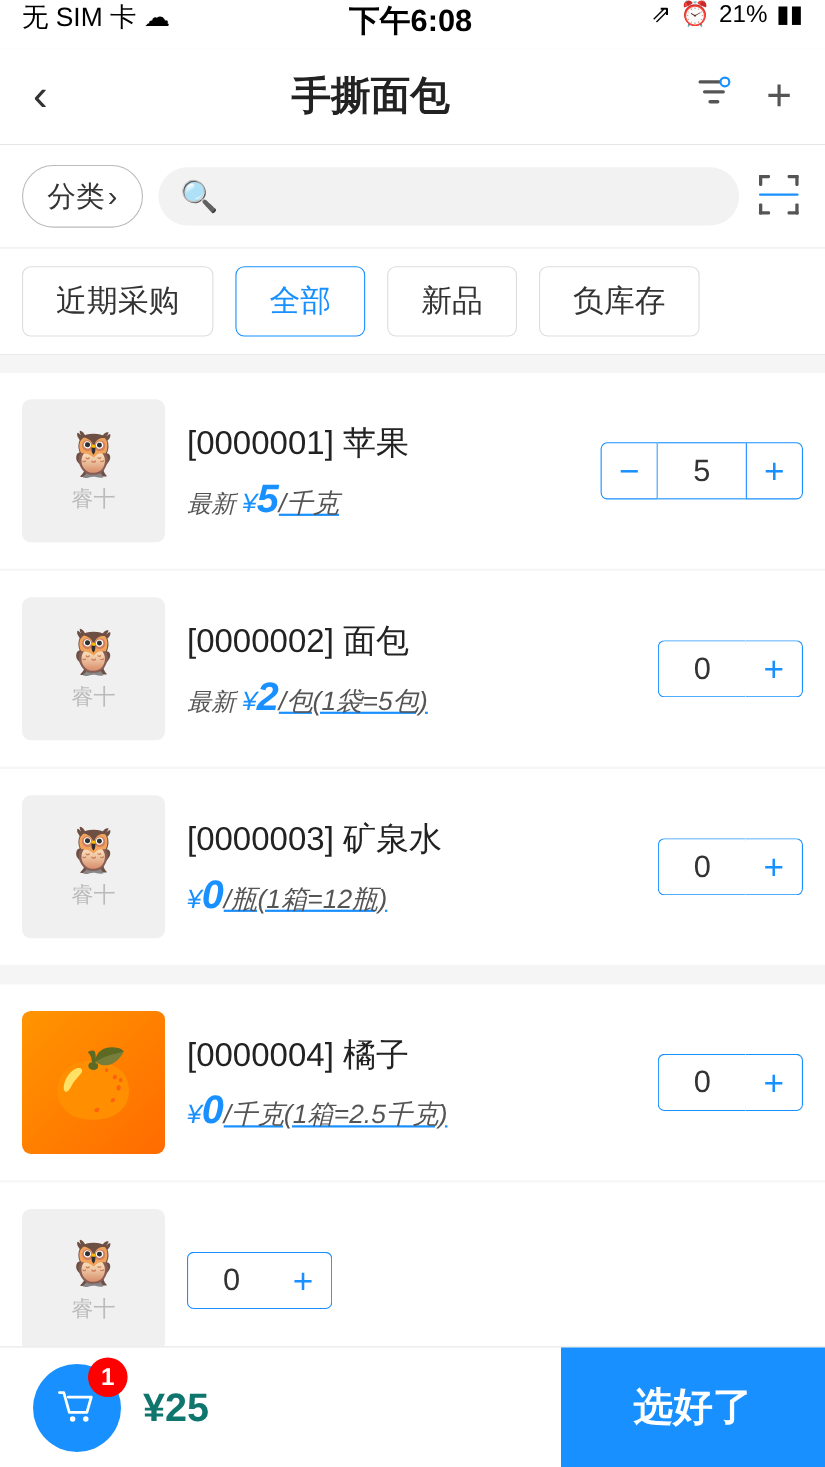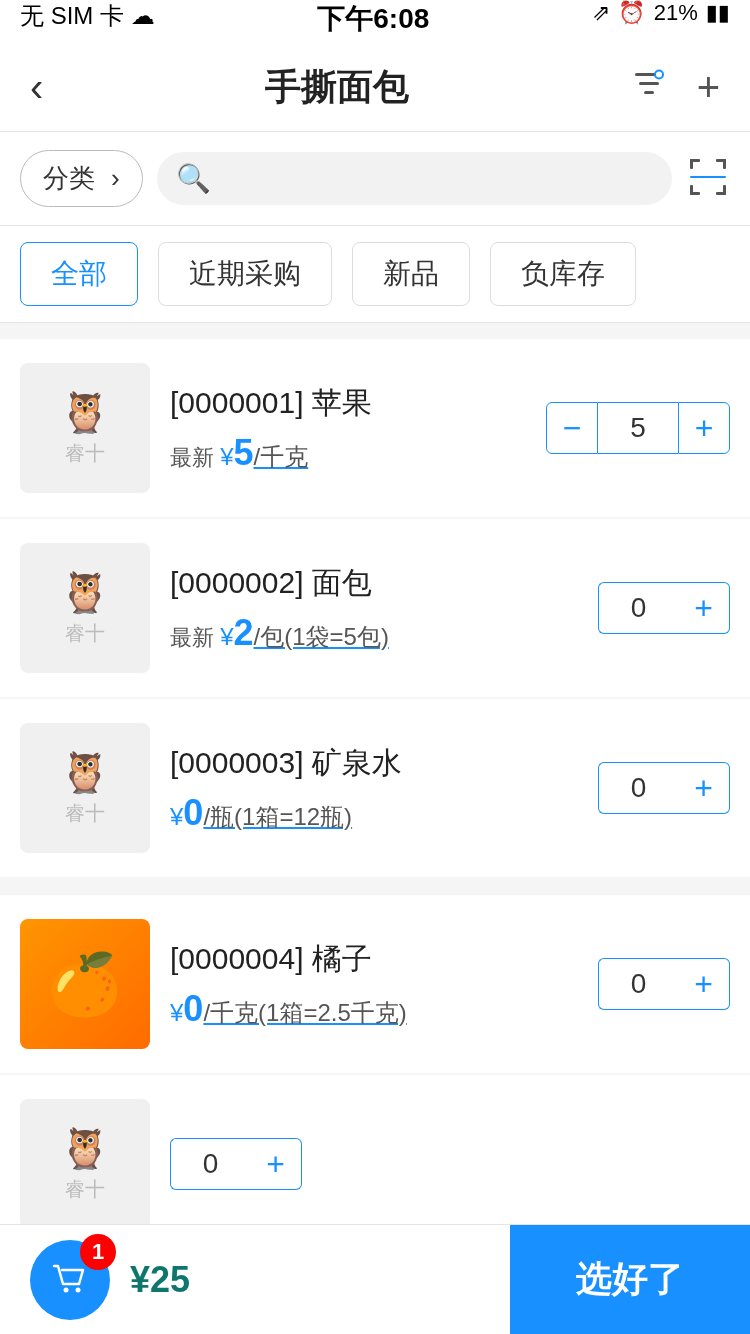--- a/index.html
+++ b/index.html
@@ -50,21 +50,21 @@
     }
     .category-btn {
       border: 1px solid #bbb;
       border-radius: 30px;
       padding: 10px 22px;
       font-size: 26px;
       color: #333;
       background: #fff;
       display: flex;
       align-items: center;
-      gap: 16px;
+      gap: 3px;
       white-space: nowrap;
     }
     .search-box {
       flex: 1;
       display: flex;
       align-items: center;
       background: #f2f2f2;
       border-radius: 30px;
       padding: 10px 20px;
       gap: 10px;
@@ -125,21 +125,21 @@
       display: flex;
       flex-direction: column;
       align-items: center;
       gap: 4px;
     }
     .owl-icon { font-size: 40px; color: #bbb; }
     .owl-text { font-size: 20px; color: #bbb; }
     .product-info { flex: 1; }
     .product-name { font-size: 30px; color: #222; font-weight: 500; margin-bottom: 8px; }
     .product-spec { font-size: 22px; color: #888; margin-bottom: 6px; }
-    .product-price { font-size: 26px; color: #333; }
+    .product-price { font-size: 26px; color: #333; font-style: italic; }
     .price-value { color: #1890ff; font-size: 36px; font-weight: 600; }
     .price-unit { font-size: 24px; color: #555; text-decoration: underline; text-decoration-color: #1890ff; }
     .price-prefix { font-size: 22px; color: #555; }
     .qty-control { display: flex; align-items: center; gap: 0; flex-shrink: 0; }
     .qty-btn {
       width: 52px;
       height: 52px;
       border: 1.5px solid #1890ff;
       background: #fff;
       color: #1890ff;
@@ -305,22 +305,22 @@
       <rect x="4" y="37" width="10" height="3" rx="1" fill="#555"></rect>
       <rect x="4" y="30" width="3" height="10" rx="1" fill="#555"></rect>
       <rect x="30" y="37" width="10" height="3" rx="1" fill="#555"></rect>
       <rect x="37" y="30" width="3" height="10" rx="1" fill="#555"></rect>
       <rect x="4" y="21" width="36" height="2" rx="1" fill="#1890ff"></rect>
     </svg>
   </button>
 </div>
 
 <div class="tab-bar">
+  <button class="tab-item">近期采购</button>
   <button class="tab-item active">全部</button>
-  <button class="tab-item">近期采购</button>
   <button class="tab-item">新品</button>
   <button class="tab-item">负库存</button>
 </div>
 
 <div class="divider"></div>
 
 <div class="product-list">
 
   <div class="product-item">
     <div class="product-image">

